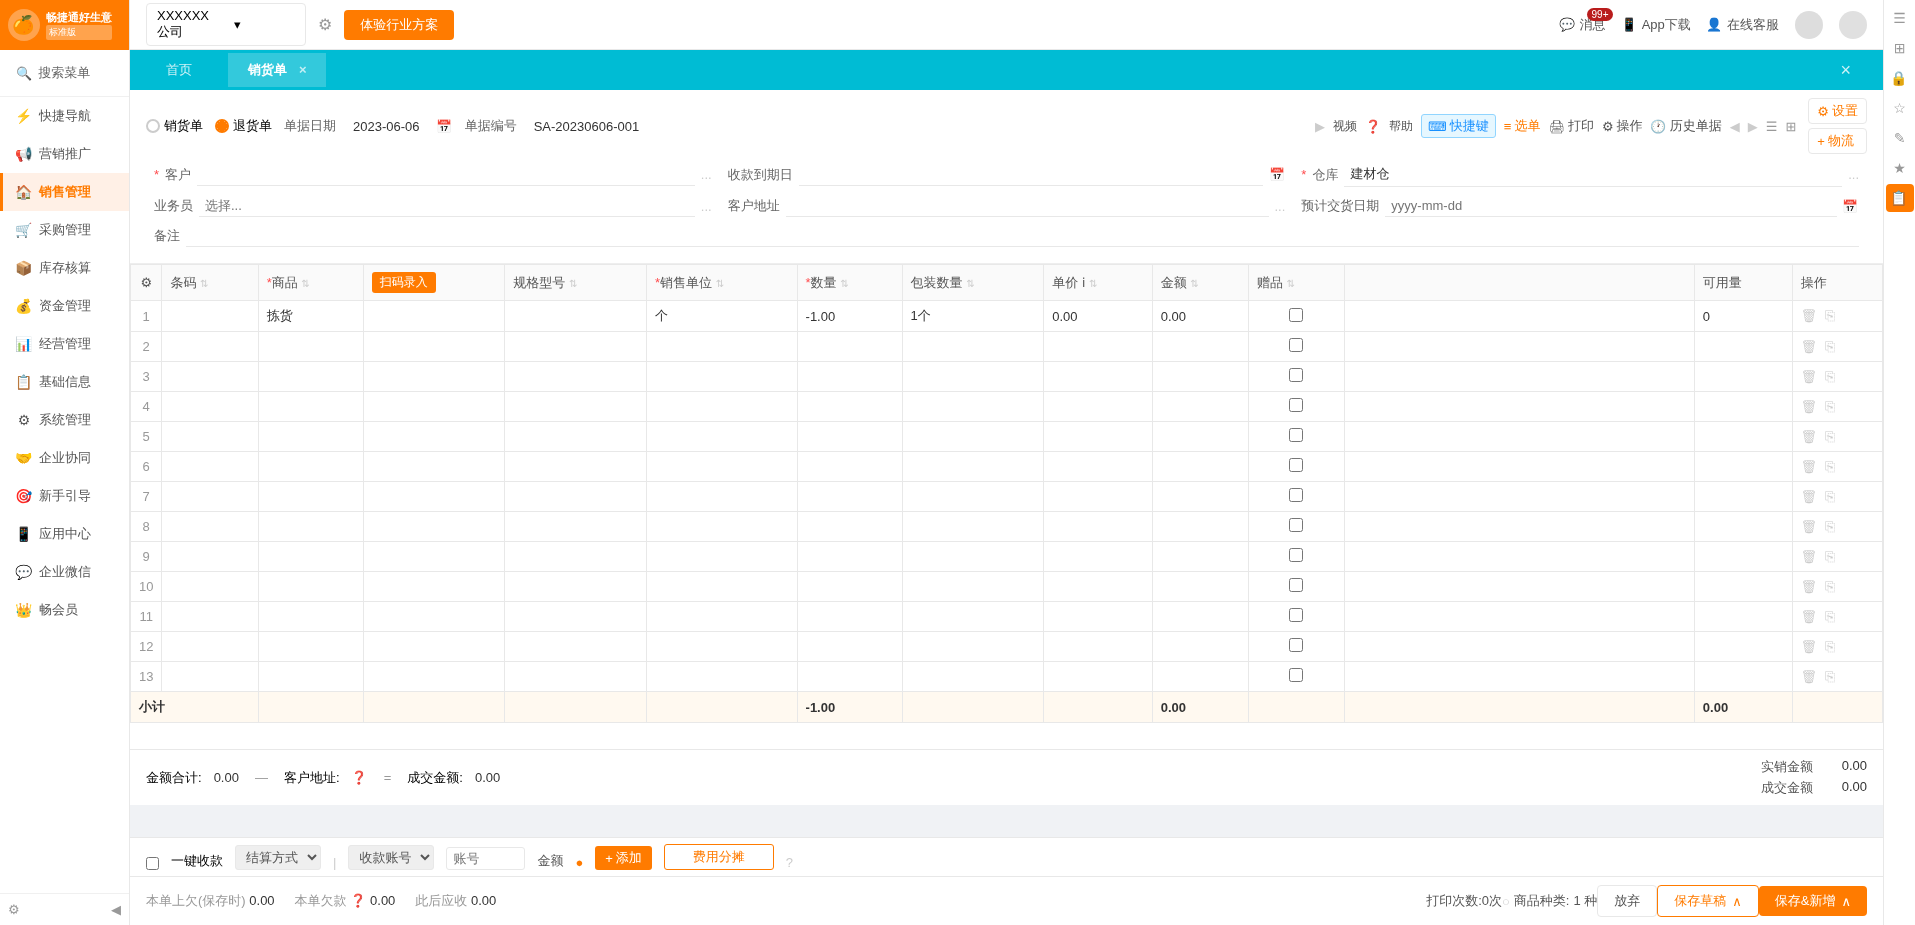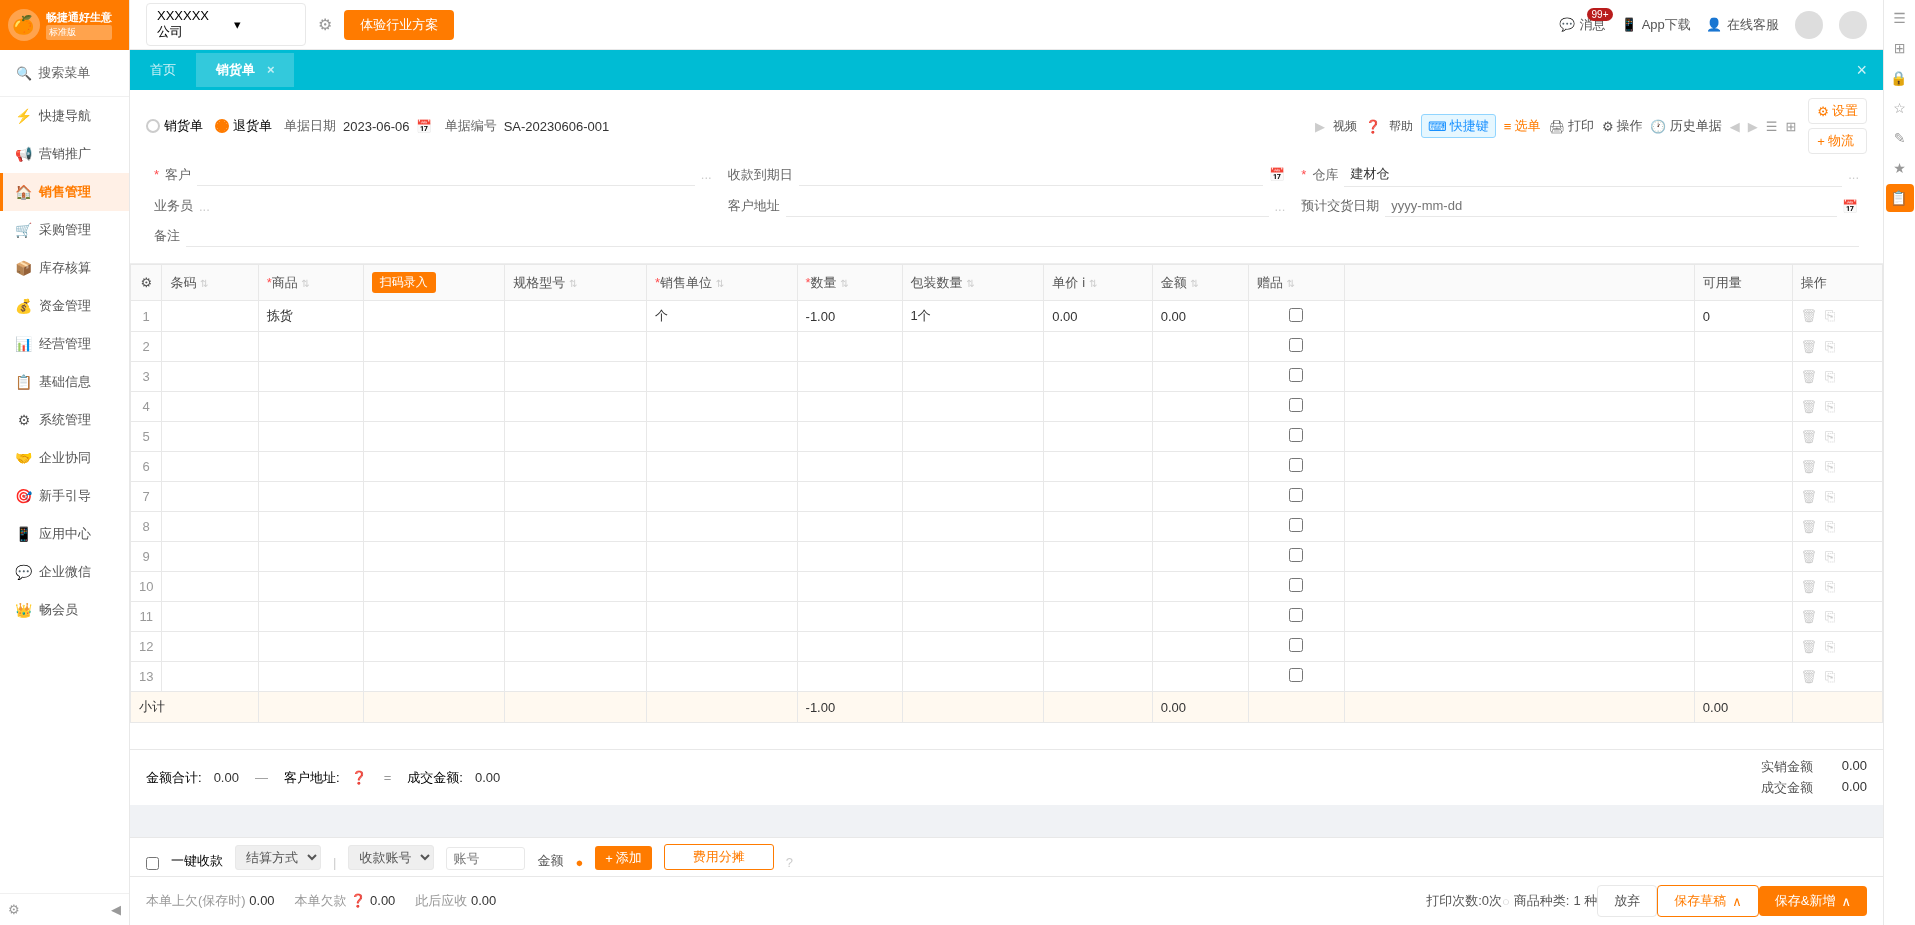--- a/index.html
+++ b/index.html
@@ -27,21 +27,21 @@
     .settings-icon { color: #999; cursor: pointer; font-size: 16px; }
     .trial-btn { background: #ff7b00; color: #fff; border: none; border-radius: 4px; padding: 6px 16px; cursor: pointer; font-size: 13px; }
     .header-right { margin-left: auto; display: flex; align-items: center; gap: 16px; color: #555; }
     .header-right .msg-btn { position: relative; cursor: pointer; display: flex; align-items: center; gap: 4px; }
     .badge { background: #b91c1c; color: #fff; border-radius: 10px; padding: 1px 5px; font-size: 10px; position: absolute; top: -8px; right: -8px; }
     .header-avatar { width: 28px; height: 28px; border-radius: 50%; background: #ddd; }
     .radio-group { display: flex; gap: 12px; align-items: center; }
     .radio-item { display: flex; align-items: center; gap: 4px; cursor: pointer; }
     .radio-circle { width: 14px; height: 14px; border-radius: 50%; border: 2px solid #ccc; }
     .radio-circle.active { border-color: #ff7b00; background: radial-gradient(circle, #ff7b00 5px, transparent 5px); }
-    .date-field { display: flex; align-items: center; gap: 7px; }
+    .date-field { display: flex; align-items: center; gap: 17px; }
     .date-label { color: #666; }
     .date-value { color: #333; font-weight: 500; }
     .action-link { color: #555; cursor: pointer; display: flex; align-items: center; gap: 3px; font-size: 12px; }
     .btn-settings { background: #fff; border: 1px solid #e8e8e8; border-radius: 4px; padding: 3px 8px; cursor: pointer; color: #ff7b00; display: flex; align-items: center; gap: 3px; }
     .btn-logistics { background: #fff; border: 1px solid #e8e8e8; border-radius: 4px; padding: 3px 8px; cursor: pointer; color: #ff7b00; display: flex; align-items: center; gap: 3px; }
 
     .form-row { display: flex; align-items: center; gap: 0; margin-bottom: 8px; }
     .form-cell { display: flex; align-items: center; gap: 6px; flex: 1; padding: 0 8px; }
     .form-cell .label { color: #666; white-space: nowrap; }
     .form-cell .required { color: #ff4d4f; }
@@ -51,21 +51,21 @@
 
     
     .table-container { flex: 1; overflow: auto; background: #fff; }
     .data-table { width: 100%; border-collapse: collapse; }
     .data-table th { background: #fafafa; border: 1px solid #e8e8e8; padding: 7px 8px; text-align: left; color: #555; font-weight: normal; white-space: nowrap; position: sticky; top: 0; z-index: 1; }
     .data-table th .required { color: #ff4d4f; }
     .data-table th .sort-icon { color: #ccc; font-size: 10px; }
     .data-table td { border: 1px solid #e8e8e8; padding: 6px 8px; color: #333; }
     .data-table .row-num { color: #999; text-align: center; width: 30px; }
     .scan-btn { background: #ff7b00; color: #fff; border: none; border-radius: 3px; padding: 2px 8px; cursor: pointer; font-size: 12px; }
-    .subtotal-row td { background: #fff9f0; font-weight: 400; }
+    .subtotal-row td { background: #fff9f0; font-weight: 700; }
     .negative { color: #ff4d4f; }
     .checkbox-cell { text-align: center; }
     .table-checkbox { width: 14px; height: 14px; cursor: pointer; }
 
     
     .bottom-summary { background: #fff; border-top: 1px solid #e8e8e8; padding: 8px 16px; display: flex; align-items: center; gap: 12px; flex-wrap: wrap; }
     .summary-value { color: #333; font-weight: 500; }
     .discount-dash { color: #999; margin: 0 4px; }
     .eq-sign { color: #999; margin: 0 4px; }
 
@@ -87,21 +87,21 @@
     .abandon-btn { border: 1px solid #e8e8e8; border-radius: 4px; padding: 6px 16px; cursor: pointer; background: #fff; color: #555; }
     .save-draft-btn { border: 1px solid #ff7b00; border-radius: 4px; padding: 6px 16px; cursor: pointer; background: #fff; color: #ff7b00; display: flex; align-items: center; gap: 6px; }
     .save-new-btn { background: #ff7b00; border: none; border-radius: 4px; padding: 6px 16px; cursor: pointer; color: #fff; display: flex; align-items: center; gap: 6px; }
     .amount-row { display: flex; gap: 4px; color: #555; }
     .amount-value { color: #333; font-weight: 500; min-width: 50px; text-align: right; }
 
     
     .right-tools { width: 32px; background: #fff; display: flex; flex-direction: column; align-items: center; padding: 4px 0; gap: 2px; border-left: 1px solid #e8e8e8; }
     .right-tool-item { width: 28px; height: 28px; display: flex; align-items: center; justify-content: center; cursor: pointer; color: #999; border-radius: 4px; font-size: 14px; }
     .right-tool-item.orange { background: #ff7b00; color: #fff; }
-    .tab-bar-teal { background: #00bcd4; display: flex; align-items: center; padding: 0; border-bottom: none; height: 40px; }
+    .tab-bar-teal { background: #00bcd4; display: flex; align-items: center; padding: 16px; border-bottom: none; height: 40px; gap: 16px; }
     .tab-item-teal { padding: 8px 20px; cursor: pointer; color: rgba(255,255,255,0.8); font-size: 14px; }
     .tab-item-teal.active { color: #fff; background: rgba(255,255,255,0.2); font-weight: bold; }
     .tab-item-teal .tab-close-teal { margin-left: 8px; opacity: 0.7; }
     .tab-bar-close-teal { margin-left: auto; padding: 8px 16px; color: rgba(255,255,255,0.8); cursor: pointer; font-size: 18px; }
 
     .content-area { flex: 1; display: flex; flex-direction: column; overflow: hidden; }
     .form-section { background: #fff; border-bottom: 1px solid #eee; padding: 8px 16px; }
   </style>
 </head>
 <body>
@@ -308,20 +308,21 @@
           <span class="required">*</span>
           <span class="label">仓库</span>
           <span style="flex:1;padding:3px 6px;cursor:pointer;color:#333;border-bottom:1px solid #e8e8e8;">建材仓</span>
           <span class="dots">...</span>
         </div>
       </div>
 
       <div class="form-row">
         <div class="form-cell">
           <span class="label">业务员</span>
+          <input class="input-box" style="flex: 1 1 0%; border-top: none; border-right: none; border-left: none; border-image: initial; border-bottom: 1px solid rgb(232, 232, 232); padding: 3px 6px; color: rgb(187, 187, 187);" placeholder="选择...">
           <span class="dots">...</span>
         </div>
         <div class="form-cell">
           <span class="label">客户地址</span>
           <input class="input-box" style="flex: 1 1 0%; border-top: none; border-right: none; border-left: none; border-image: initial; border-bottom: 1px solid rgb(232, 232, 232); padding: 3px 6px;">
           <span class="dots">...</span>
         </div>
         <div class="form-cell">
           <span class="label">预计交货日期</span>
           <input class="input-box" style="flex: 1 1 0%; border-top: none; border-right: none; border-left: none; border-image: initial; border-bottom: 1px solid rgb(232, 232, 232); padding: 3px 6px; color: rgb(187, 187, 187);" placeholder="yyyy-mm-dd">

